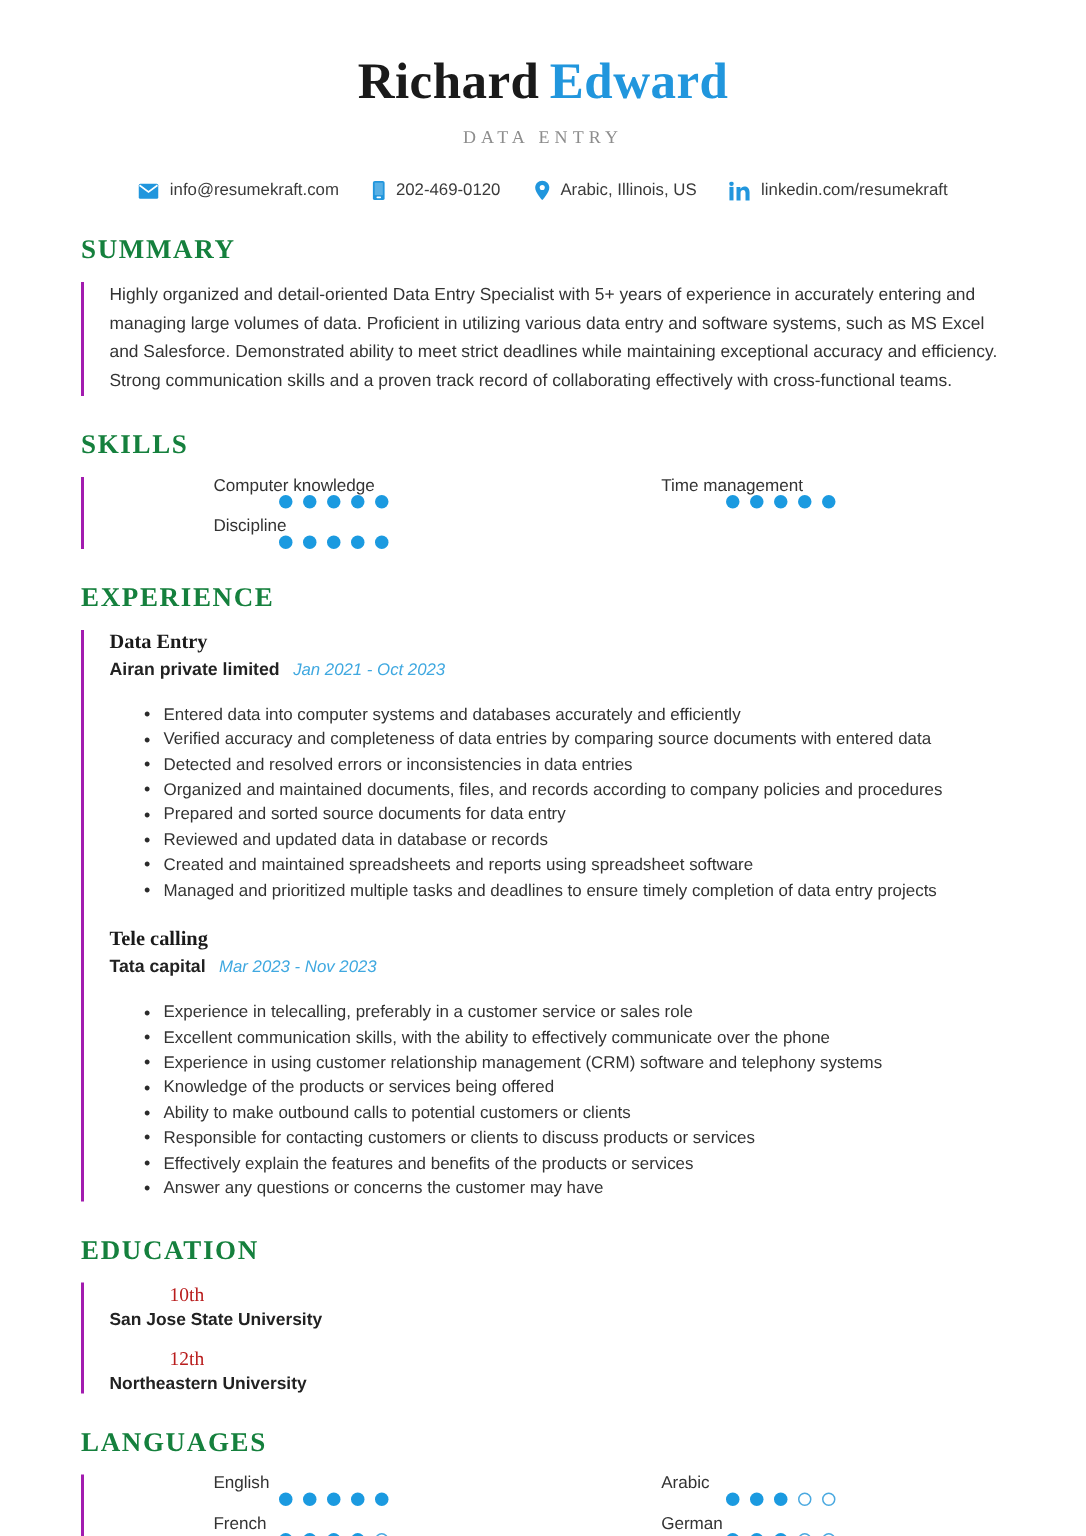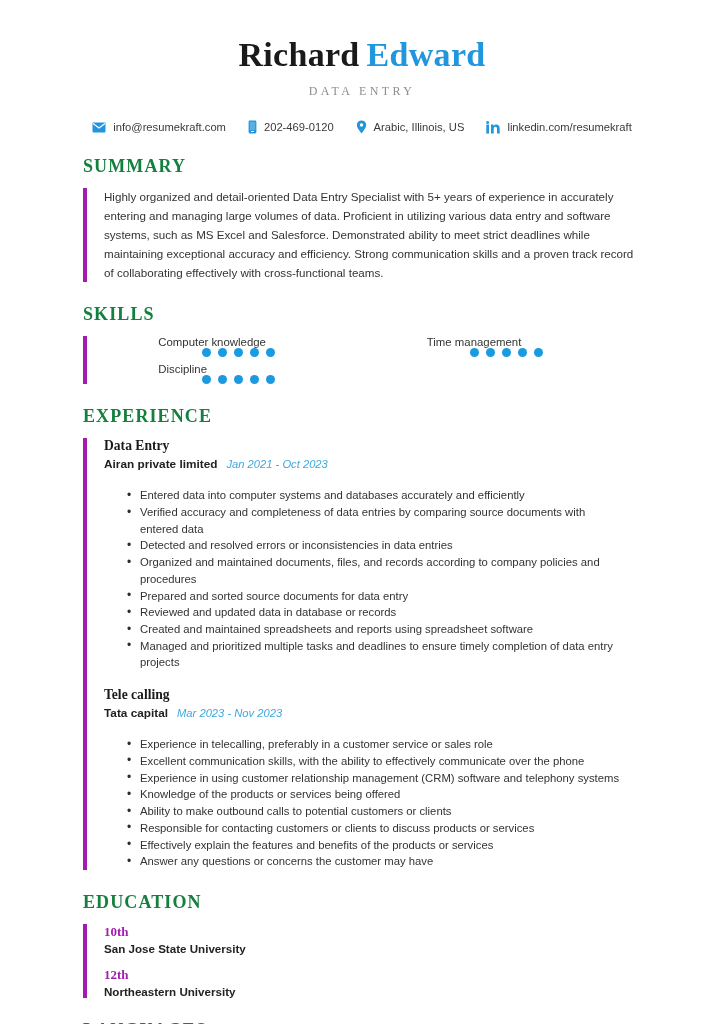--- a/index.html
+++ b/index.html
@@ -12,21 +12,21 @@
     background: #ffffff;
     font-family: "Liberation Sans", sans-serif;
     color: #2b2b2b;
     overflow: hidden;
   }
 
   .page {
     width: 724px;
     height: 868px;
     box-sizing: border-box;
-    padding: 0 83px;
+    padding: 0 54px;
     position: relative;
   }
 
   
   .name-line {
     text-align: center;
     font-family: "Liberation Serif", serif;
     font-weight: bold;
     font-size: 34px;
     letter-spacing: 0.3px;
@@ -68,21 +68,21 @@
   .section-title {
     font-family: "Liberation Serif", serif;
     font-weight: bold;
     font-size: 18px;
     color: #15803d;
     letter-spacing: 1.1px;
     text-transform: uppercase;
     margin-bottom: 11px;
   }
   .section-body {
-    border-left: 4px solid #a21caf;
+    border-left: 2px solid #a21caf;
     padding-left: 17px;
   }
 
   .summary-text {
     font-size: 11.6px;
     line-height: 1.62;
     color: #333333;
     margin: 0;
   }
 
@@ -163,24 +163,25 @@
     top: -0.5px;
     color: #2b2b2b;
     font-size: 12px;
   }
 
   
   .edu-entry { margin-bottom: 12px; }
   .edu-entry:last-child { margin-bottom: 0; }
   .edu-degree {
     font-family: "Liberation Serif", serif;
-    font-weight: bold;
+    font-weight: normal;
     font-size: 13px;
-    color: #a21caf;
+    color: #b91c1c;
     margin-bottom: 2px;
+    margin-left: 40px;
   }
   .edu-school {
     font-size: 11.6px;
     font-weight: bold;
     color: #222222;
   }
 </style>
 </head>
 <body>
 

